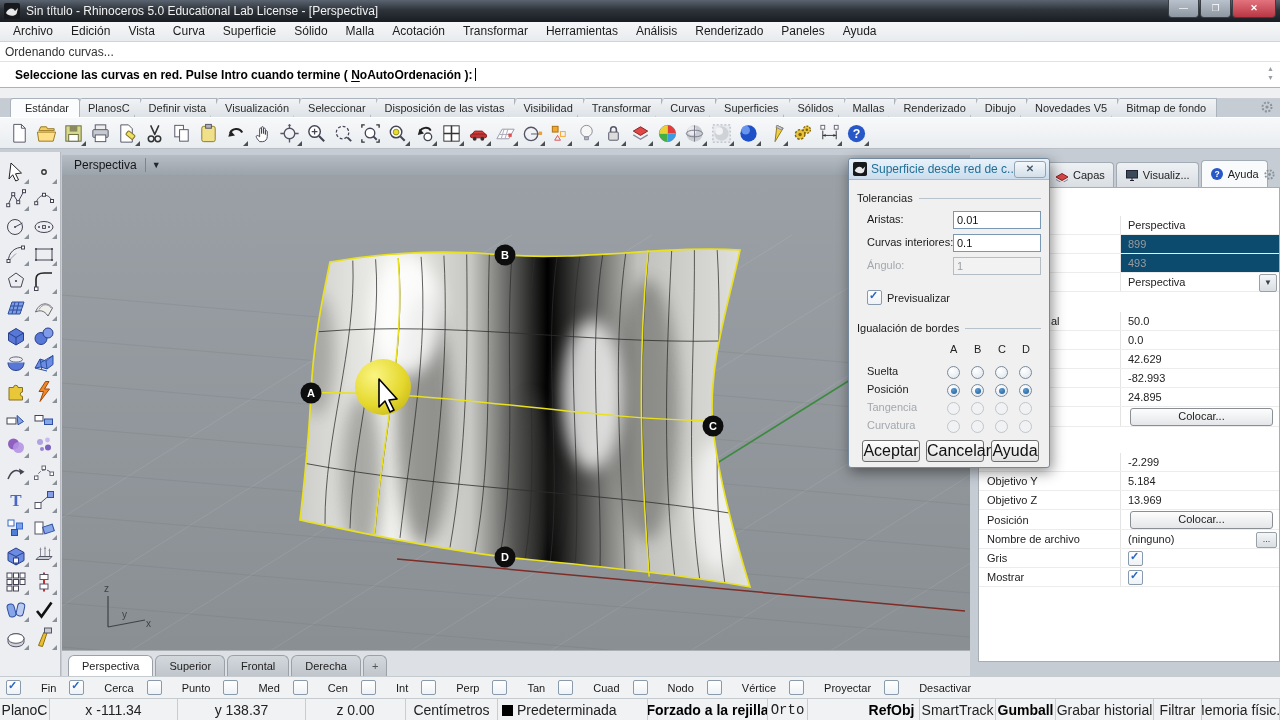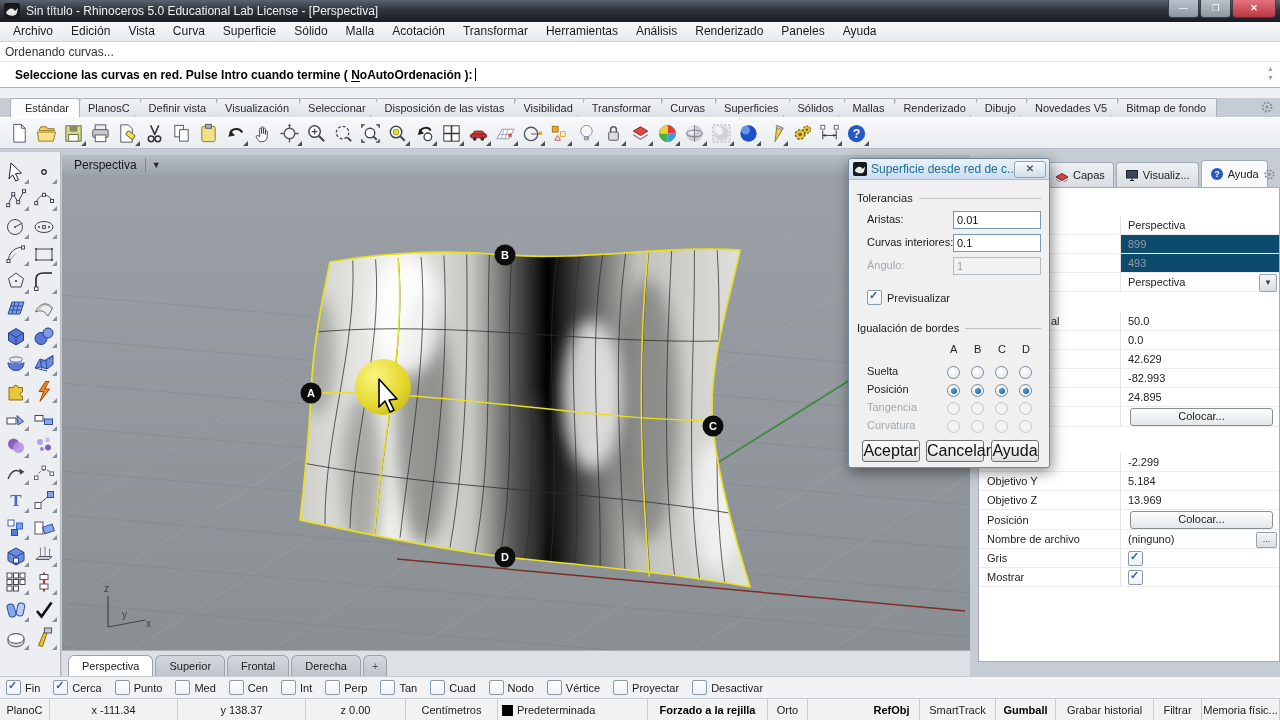--- a/index.html
+++ b/index.html
@@ -108,24 +108,24 @@
   
   #vptabs{left:62px;top:650px;width:908px;height:26px;background:#dde1e6;border-top:1px solid #aab0b6;
           display:flex;align-items:flex-end;padding-left:6px;box-sizing:border-box}
   .vtab{height:20px;line-height:20px;font-size:11px;padding:0 13px;margin-right:2px;color:#222;
         background:linear-gradient(#d3d8dd,#bfc5cb);border:1px solid #9aa1a9;border-bottom:none;border-radius:6px 6px 0 0}
   .vtab.active{background:#fff;font-weight:normal}
   .vtab.add{padding:0 8px;color:#555}
   
   #osnap{left:0;top:676px;width:1280px;height:22px;background:#f1f2f4;border-top:1px solid #c6cbd0;
          display:flex;align-items:center;gap:13px;padding-left:6px;box-sizing:border-box;font-size:11px}
-  .osi{display:flex;align-items:center;gap:4px;color:#1a1a1a}
+  .osi{display:flex;align-items:center;gap:20px;color:#1a1a1a}
   
   #statusbar{left:0;top:698px;width:1280px;height:22px;background:#f1f2f4;border-top:1px solid #c6cbd0;
-             display:flex;font-size:11px}
+             display:flex;font-size:14px}
   .scell{border-right:1px solid #c9cdd1;display:flex;align-items:center;justify-content:center;gap:4px;
          white-space:nowrap;overflow:hidden;color:#222;box-sizing:border-box;padding:0 4px}
   .scell.bold{font-weight:bold;color:#000}
   .swatch{width:11px;height:11px;background:#000;flex:0 0 auto}
 </style>
 </head>
 <body>
 
 <div id="titlebar" class="abs">
   <span class="appico">
@@ -1046,21 +1046,21 @@
     <div class="scell" style="width: 50px;">PlanoC</div>
     <div class="scell" style="width: 128px;">x -111.34</div>
     <div class="scell" style="width: 128px;">y 138.37</div>
     <div class="scell" style="width: 100px;">z 0.00</div>
     <div class="scell" style="width: 92px;">Centímetros</div>
     <div class="scell" style="width: 150px;">
       <span class="swatch"></span>
       <span style="flex:1;text-align:left">Predeterminada</span>
     </div>
     <div class="scell bold" style="width: 120px;">Forzado a la rejilla</div>
-    <div class="scell" style="width: 40px;">Orto</div>
+    <div class="scell" style="width: 40px; font-family: Liberation Mono, monospace;">Orto</div>
     <div class="scell" style="width: 56px; margin-top: 48px;">Planar</div>
     <div class="scell bold" style="width: 56px;">RefObj</div>
     <div class="scell" style="width: 76px;">SmartTrack</div>
     <div class="scell bold" style="width: 60px;">Gumball</div>
     <div class="scell" style="width: 98px;">Grabar historial</div>
     <div class="scell" style="width: 48px;">Filtrar</div>
     <div class="scell" style="width: 78px;">Memoria físic...</div>
   </div>
 
 </body></html>

